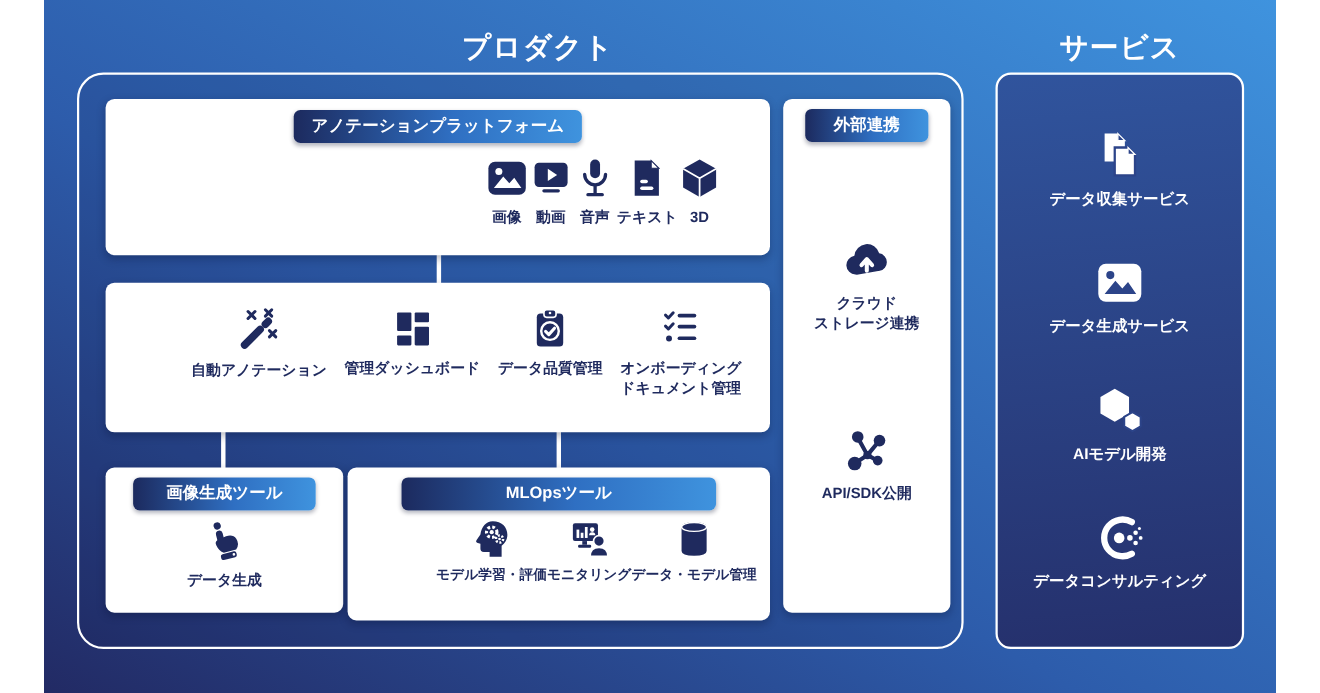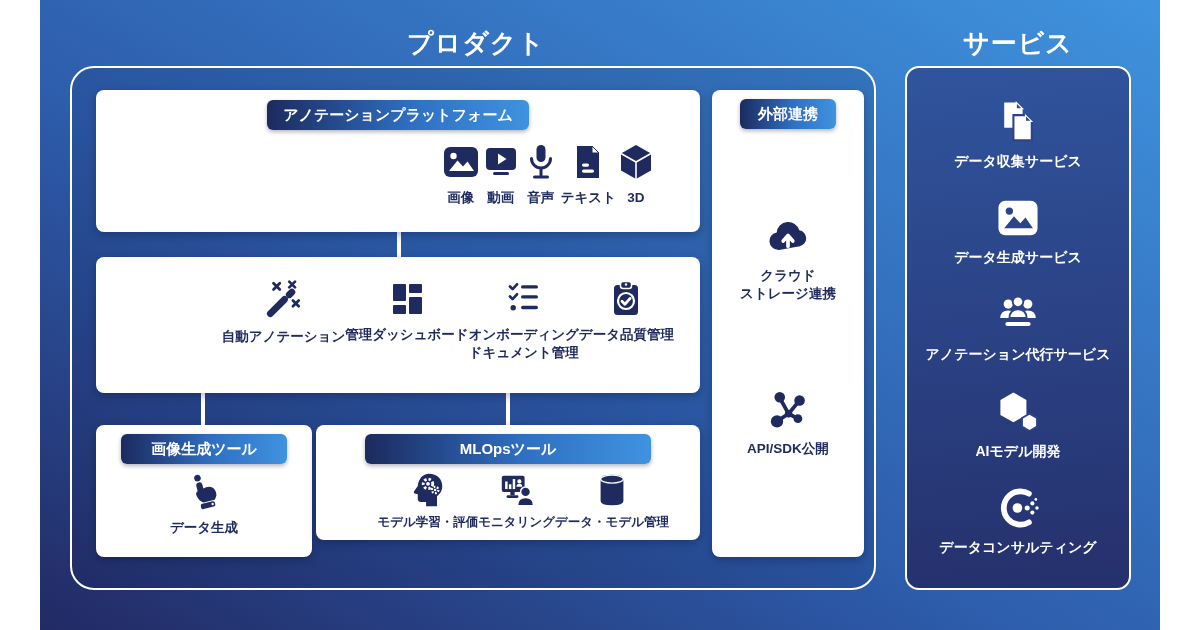--- a/index.html
+++ b/index.html
@@ -35,38 +35,38 @@
     box-sizing:border-box;
   }
   .badge{
     background:linear-gradient(90deg,#1c2a5e 0%,#2f6fc2 55%,#3f93de 100%);
     color:#ffffff;font-size:15px;font-weight:700;text-align:center;
     border-radius:6px;padding:5px 16px;box-sizing:border-box;line-height:1.3;
     box-shadow:0 2px 4px rgba(0,10,40,0.3);white-space:nowrap;
   }
   .badge-img{width:166px;padding:5px 6px;}
   .badge-mlops{width:286px;padding:5px 6px;}
-  .badge-ext{width:96px;padding:5px 6px;}
+  .badge-ext{width:112px;padding:5px 6px;}
   .row{display:flex;width:100%;justify-content:flex-end;align-items:flex-start;box-sizing:border-box;}
   .item{display:flex;flex-direction:column;align-items:center;gap:7px;}
   .item .label{
     font-size:13.5px;font-weight:700;text-align:center;line-height:1.3;white-space:pre-line;
   }
   .icon{display:inline-flex;align-items:center;justify-content:center;}
   .icon svg{display:block;}
   .ext-items{display:flex;flex-direction:column;justify-content:space-evenly;align-items:center;flex:1;width:100%;padding-bottom:14px;}
   .svc-item{display:flex;flex-direction:column;align-items:center;gap:8px;}
   .svc-item .label{font-size:14px;font-weight:700;text-align:center;color:#ffffff;}
 </style>
 </head>
 <body>
 
 <div class="abs canvas"></div>
 
-<div class="abs group-title" style="left:73px;top:26px;width:806px;">プロダクト</div>
+<div class="abs group-title" style="left:86px;top:26px;width:806px;">プロダクト</div>
 <div class="abs group-title" style="left:905px;top:26px;width:226px;">サービス</div>
 
 <div class="abs outline-box product-box"></div>
 
 <div class="abs connector" style="left:397px;top:228px;height:34px;"></div>
 <div class="abs connector" style="left:201px;top:390px;height:38px;"></div>
 <div class="abs connector" style="left:506px;top:390px;height:38px;"></div>
 
 <div class="abs card" style="left:96px;top:90px;width:604px;height:142px;">
   <div class="badge" style="margin-top:10px;">アノテーションプラットフォーム</div>
@@ -119,21 +119,21 @@
             <polygon points="20,3 35,11.5 35,28.5 20,37 5,28.5 5,11.5" fill="currentColor"></polygon>
             <path d="M5 11.5 L20 20 L35 11.5 M20 20 L20 37" stroke="var(--cut)" stroke-width="1.6" fill="none"></path>
           </svg>
       </span>
       <span class="label">3D</span>
     </div>
   </div>
 </div>
 
 <div class="abs card" style="left:96px;top:257px;width:604px;height:136px;">
-  <div class="row" style="padding:0 26px;margin-top:22px;">
+  <div class="row" style="padding:0 26px;margin-top:22px;gap:16px;">
     <div class="item">
       <span class="icon">
         <svg width="42" height="42" viewBox="0 0 40 40">
             <line x1="7" y1="33" x2="20.5" y2="19.5" stroke="currentColor" stroke-width="6.5" stroke-linecap="round"></line>
             <line x1="25" y1="15" x2="27.5" y2="12.5" stroke="currentColor" stroke-width="6.5" stroke-linecap="round"></line>
             <path d="M10 4 l6 6 M16 4 l-6 6" stroke="currentColor" stroke-width="2.6" stroke-linecap="round"></path>
             <path d="M25 2.5 l5.5 5.5 M30.5 2.5 l-5.5 5.5" stroke="currentColor" stroke-width="2.6" stroke-linecap="round"></path>
             <path d="M28.5 20.5 l5.5 5.5 M34 20.5 l-5.5 5.5" stroke="currentColor" stroke-width="2.6" stroke-linecap="round"></path>
           </svg>
       </span>
@@ -146,42 +146,42 @@
             <rect x="6" y="26" width="13" height="9" rx="1" fill="currentColor"></rect>
             <rect x="22" y="5" width="13" height="9" rx="1" fill="currentColor"></rect>
             <rect x="22" y="18" width="13" height="17" rx="1" fill="currentColor"></rect>
           </svg>
       </span>
       <span class="label">管理ダッシュボード</span>
     </div>
     <div class="item">
       <span class="icon">
         <svg width="40" height="40" viewBox="0 0 40 40">
+            <rect x="8" y="6" width="24" height="30" rx="3.5" fill="currentColor"></rect>
+            <rect x="14.5" y="2.5" width="11" height="7" rx="2.5" fill="currentColor" stroke="var(--cut)" stroke-width="1.5"></rect>
+            <circle cx="20" cy="5.5" r="1.2" fill="var(--cut)"></circle>
+            <circle cx="20" cy="22" r="8" fill="currentColor" stroke="var(--cut)" stroke-width="2.2"></circle>
+            <path d="M16 22.3 l2.9 2.9 l5.2 -5.8" stroke="var(--cut)" stroke-width="2.8" fill="none" stroke-linecap="round" stroke-linejoin="round"></path>
+          </svg>
+      </span>
+      <span class="label">データ品質管理</span>
+    </div>
+    <div class="item">
+      <span class="icon">
+        <svg width="40" height="40" viewBox="0 0 40 40">
             <path d="M6 7.5 l2.6 2.6 L13 5.3" stroke="currentColor" stroke-width="2.7" fill="none" stroke-linecap="round" stroke-linejoin="round"></path>
             <rect x="17" y="6.2" width="17" height="3.4" rx="1.7" fill="currentColor"></rect>
             <path d="M6 17.5 l2.6 2.6 L13 15.3" stroke="currentColor" stroke-width="2.7" fill="none" stroke-linecap="round" stroke-linejoin="round"></path>
             <rect x="17" y="16.2" width="17" height="3.4" rx="1.7" fill="currentColor"></rect>
             <circle cx="9.2" cy="28.7" r="2.7" fill="currentColor"></circle>
             <rect x="17" y="26.8" width="17" height="3.4" rx="1.7" fill="currentColor"></rect>
           </svg>
       </span>
       <span class="label">オンボーディング
 ドキュメント管理</span>
-    </div>
-    <div class="item">
-      <span class="icon">
-        <svg width="40" height="40" viewBox="0 0 40 40">
-            <rect x="8" y="6" width="24" height="30" rx="3.5" fill="currentColor"></rect>
-            <rect x="14.5" y="2.5" width="11" height="7" rx="2.5" fill="currentColor" stroke="var(--cut)" stroke-width="1.5"></rect>
-            <circle cx="20" cy="5.5" r="1.2" fill="var(--cut)"></circle>
-            <circle cx="20" cy="22" r="8" fill="currentColor" stroke="var(--cut)" stroke-width="2.2"></circle>
-            <path d="M16 22.3 l2.9 2.9 l5.2 -5.8" stroke="var(--cut)" stroke-width="2.8" fill="none" stroke-linecap="round" stroke-linejoin="round"></path>
-          </svg>
-      </span>
-      <span class="label">データ品質管理</span>
     </div>
   </div>
 </div>
 
 <div class="abs card" style="left:96px;top:425px;width:216px;height:132px;">
   <div class="badge badge-img" style="margin-top:9px;">画像生成ツール</div>
   <div class="item" style="margin-top:8px;justify-content:space-between;">
     <span class="icon">
       <svg width="40" height="40" viewBox="0 0 40 40">
           <g transform="rotate(-14 20 20)">
@@ -190,23 +190,23 @@
             <path d="M14.5 17.5 q-3.5 1 -2.5 4.5 q1 5.5 5 8 l11.5 0 q4.5 -4 2.5 -9.5 q-1.8 -5 -8.5 -4.5 Z" fill="currentColor"></path>
             <rect x="13.5" y="31" width="14.5" height="5.5" rx="2" fill="currentColor"></rect>
             <circle cx="25.5" cy="33.7" r="1.2" fill="var(--cut)"></circle>
           </g>
         </svg>
     </span>
     <span class="label">データ生成</span>
   </div>
 </div>
 
-<div class="abs card" style="left:316px;top:425px;width:384px;height:115px;">
+<div class="abs card" style="left:316px;top:425px;width:384px;height:139px;">
   <div class="badge badge-mlops" style="margin-top:9px;">MLOpsツール</div>
-  <div class="row" style="padding:0 31px;margin-top:7px;">
+  <div class="row" style="padding:0 12px;margin-top:7px;">
     <div class="item" style="gap:5px;">
       <span class="icon">
         <svg width="38" height="38" viewBox="0 0 40 40">
             <path d="M21 3 c8.5 0 14 5.5 14 13 c0 5 -2.5 8 -5.5 10.5 l0 10.5 l-11.5 0 l0 -4.5 l-5.5 0 c-2.3 0 -3.3 -1.4 -3.3 -3.3 l0 -4.7 l-3.2 -0.9 q-1.6 -0.8 -0.6 -2.4 l3.8 -5.4 c1 -7.6 5.3 -12.8 11.8 -12.8 Z" fill="currentColor"></path>
             <circle cx="20" cy="13.5" r="5" fill="none" stroke="var(--cut)" stroke-width="3" stroke-dasharray="2.6 2.1"></circle>
             <circle cx="20" cy="13.5" r="2" fill="var(--cut)"></circle>
             <circle cx="27.5" cy="20" r="3.4" fill="none" stroke="var(--cut)" stroke-width="2.4" stroke-dasharray="1.9 1.6"></circle>
             <circle cx="27.5" cy="20" r="1.3" fill="var(--cut)"></circle>
           </svg>
       </span>
@@ -288,34 +288,20 @@
           <rect x="3" y="5" width="34" height="30" rx="6" fill="currentColor"></rect>
           <circle cx="12.5" cy="14" r="3.2" fill="var(--cut)"></circle>
           <path d="M8 29 L16.5 18.5 L22 24.5 L26.5 19.5 L33 29 Z" fill="var(--cut)"></path>
         </svg>
     </span>
     <span class="label">データ生成サービス</span>
   </div>
   <div class="svc-item">
     <span class="icon">
       <svg width="46" height="46" viewBox="0 0 40 40">
-          <circle cx="11.5" cy="10.5" r="4" fill="currentColor"></circle>
-          <circle cx="28.5" cy="10.5" r="4" fill="currentColor"></circle>
-          <path d="M4.5 22.5 q0.5 -6.5 7 -6.5 q6.5 0 7 6.5 Z" fill="currentColor"></path>
-          <path d="M21.5 22.5 q0.5 -6.5 7 -6.5 q6.5 0 7 6.5 Z" fill="currentColor"></path>
-          <circle cx="20" cy="8.5" r="4.6" fill="currentColor" stroke="var(--cut)" stroke-width="1.6"></circle>
-          <path d="M12.5 22.5 q0.5 -7.5 7.5 -7.5 q7 0 7.5 7.5 Z" fill="currentColor" stroke="var(--cut)" stroke-width="1.6"></path>
-          <rect x="9" y="26" width="22" height="3.6" rx="1.8" fill="currentColor"></rect>
-        </svg>
-    </span>
-    <span class="label">アノテーション代行サービス</span>
-  </div>
-  <div class="svc-item">
-    <span class="icon">
-      <svg width="46" height="46" viewBox="0 0 40 40">
           <polygon points="16,3 27.3,9.5 27.3,22.5 16,29 4.7,22.5 4.7,9.5" fill="currentColor"></polygon>
           <polygon points="30,21.5 36.5,25.25 36.5,32.75 30,36.5 23.5,32.75 23.5,25.25" fill="currentColor" stroke="var(--cut)" stroke-width="1.6"></polygon>
         </svg>
     </span>
     <span class="label">AIモデル開発</span>
   </div>
   <div class="svc-item">
     <span class="icon">
       <svg width="46" height="46" viewBox="0 0 40 40">
           <path d="M29.5 7.5 A14.5 14.5 0 1 0 29.5 32.5" fill="none" stroke="currentColor" stroke-width="5" stroke-linecap="round"></path>

